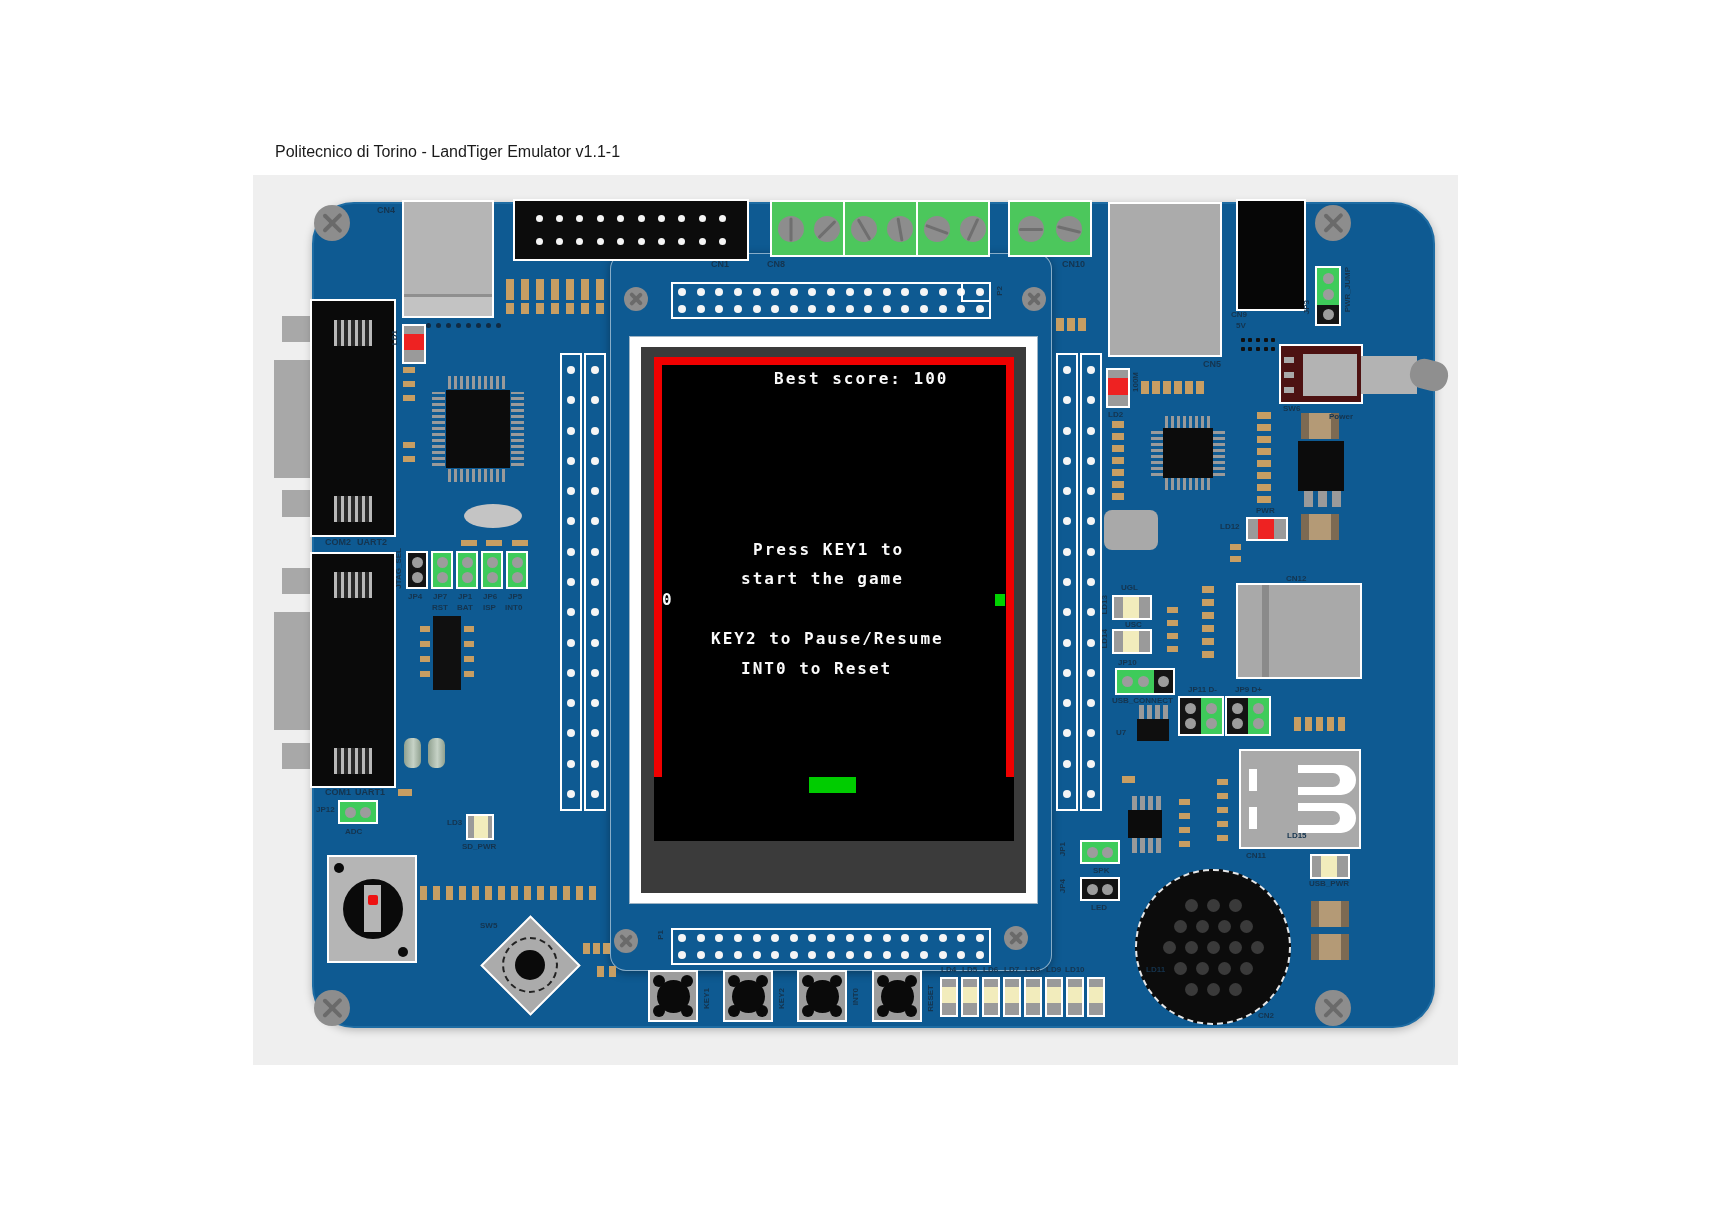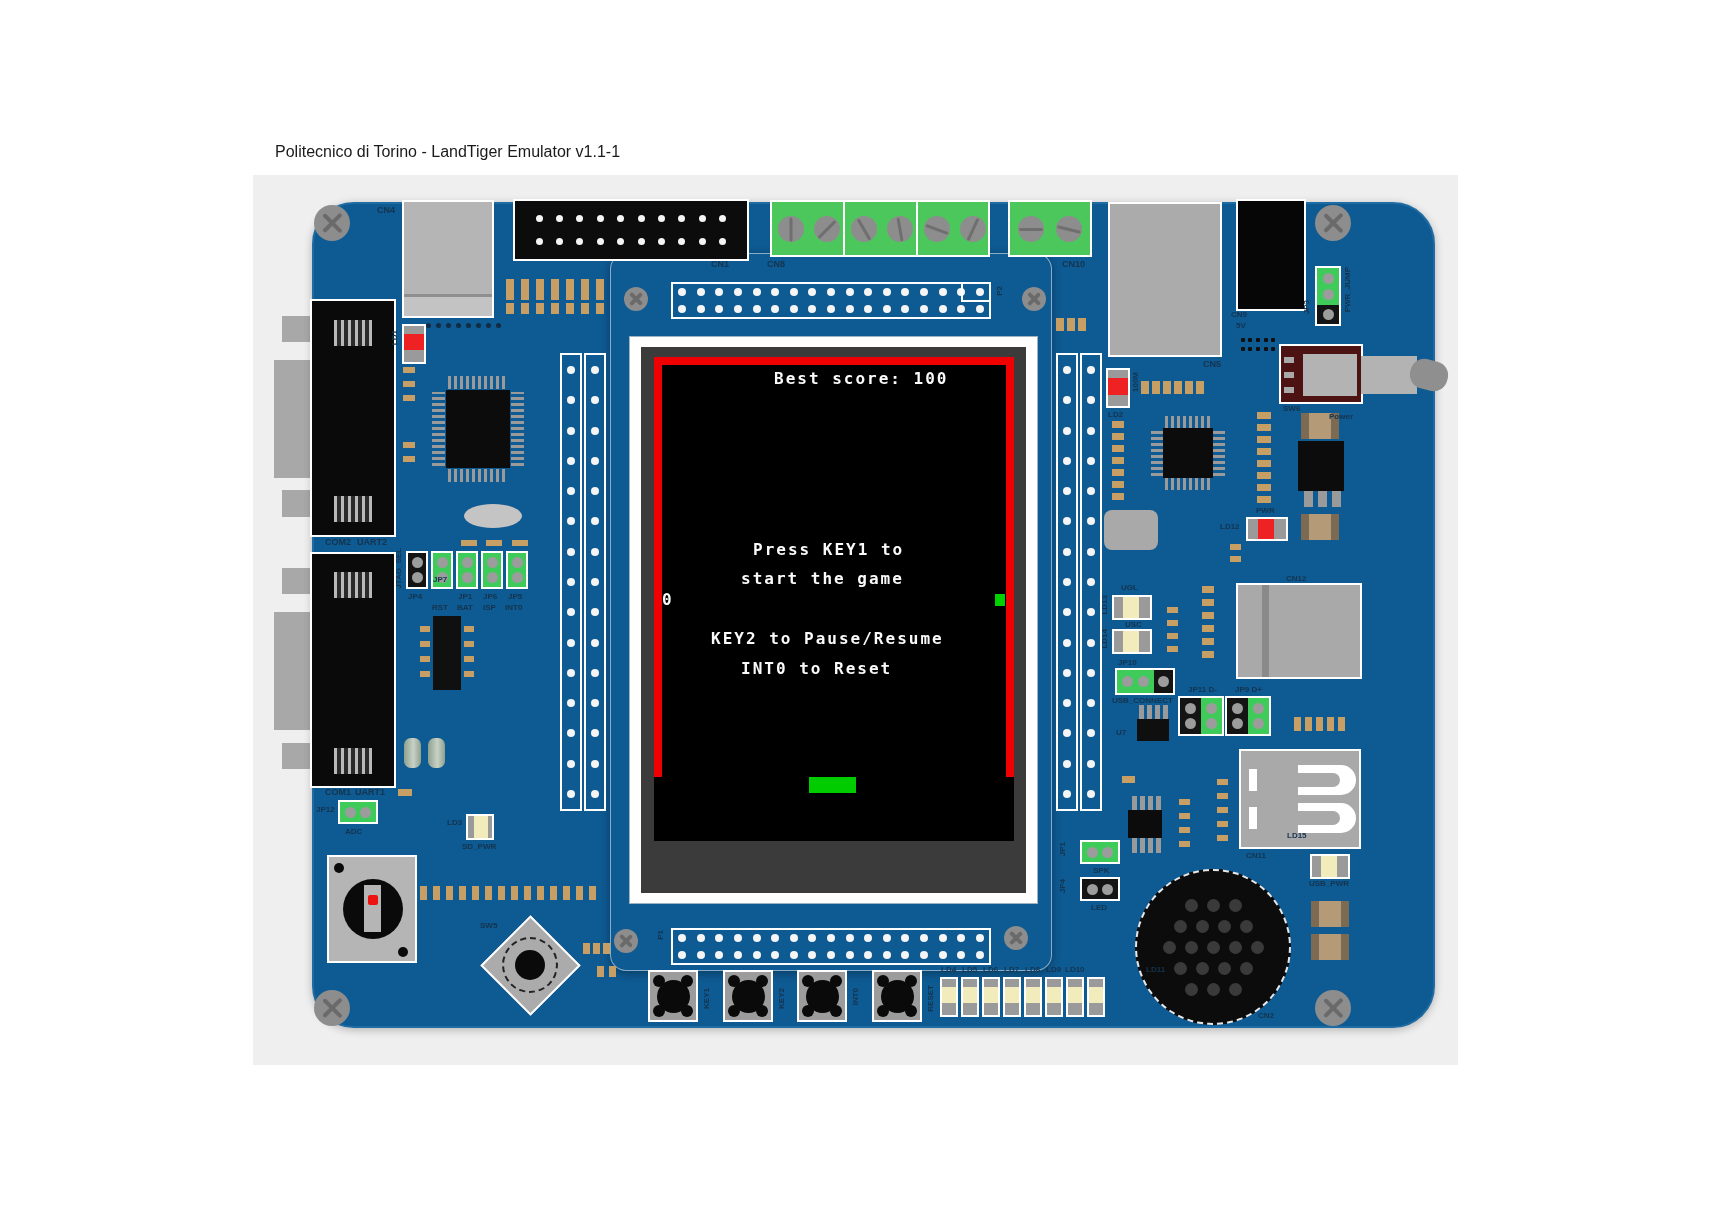--- a/index.html
+++ b/index.html
@@ -399,21 +399,21 @@
     </div>
   <div class="jmp jg" style="left:481px;top:551px;width:22px;height:38px;flex-direction:column;">
     <i class="gdot"></i>
       <i class="gdot"></i>
     </div>
   <div class="jmp jg" style="left:506px;top:551px;width:22px;height:38px;flex-direction:column;">
     <i class="gdot"></i>
       <i class="gdot"></i>
     </div>
   <div class="lbl s8" style="left:408px;top:592px;">JP4</div>
-  <div class="lbl s8" style="left:433px;top:575px;">JP7</div>
+  <div class="lbl s8" style="left:433px;top:592px;">JP7</div>
   <div class="lbl s8" style="left:458px;top:592px;">JP1</div>
   <div class="lbl s8" style="left:483px;top:592px;">JP6</div>
   <div class="lbl s8" style="left:508px;top:592px;">JP5</div>
   <div class="lbl s8" style="left:432px;top:603px;">RST</div>
   <div class="lbl s8" style="left:457px;top:603px;">BAT</div>
   <div class="lbl s8" style="left:483px;top:603px;">ISP</div>
   <div class="lbl s8" style="left:505px;top:603px;">INT0</div>
   <div>
     <i class="pad" style="left:461px;top:540px;width:16px;height:6px;z-index:6;"></i>
     <i class="pad" style="left:486px;top:540px;width:16px;height:6px;z-index:6;"></i>

